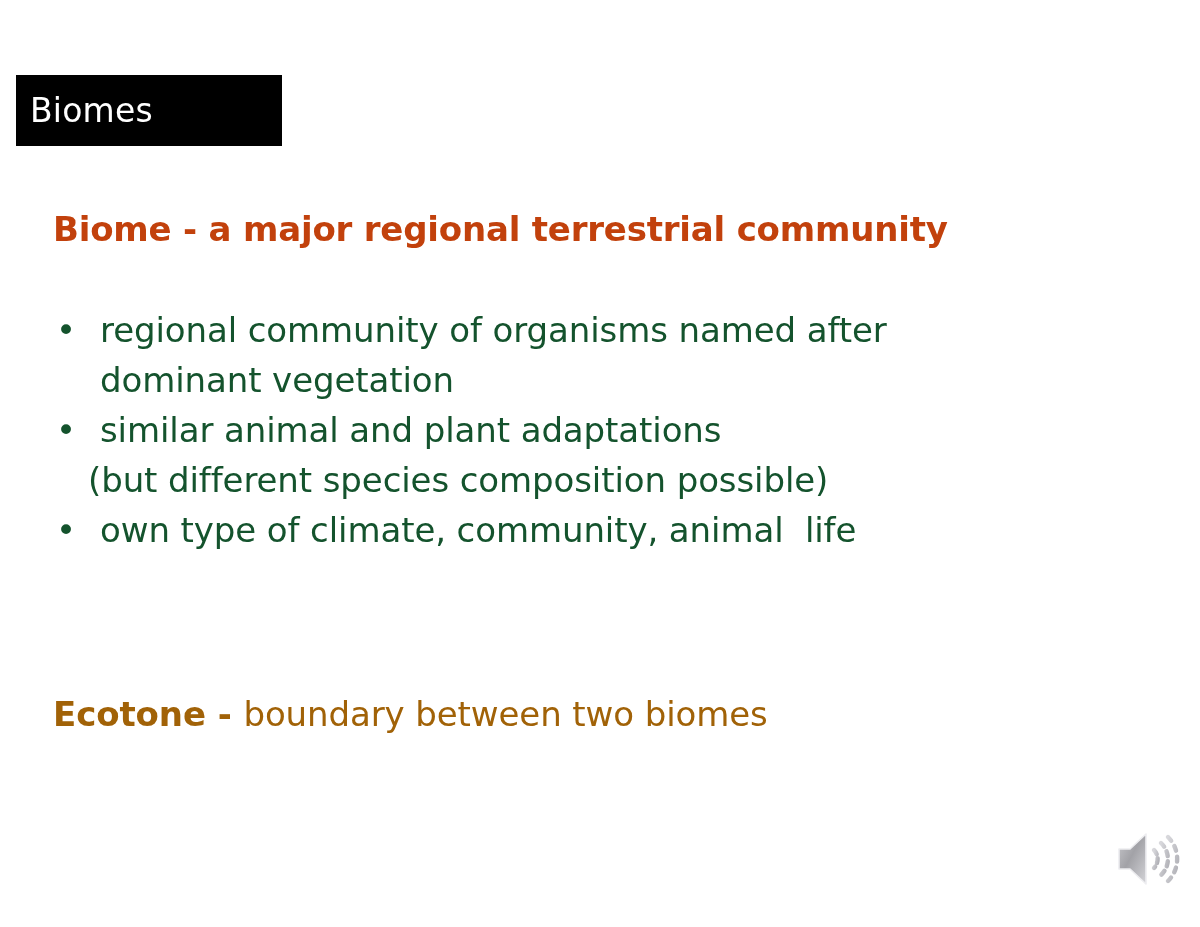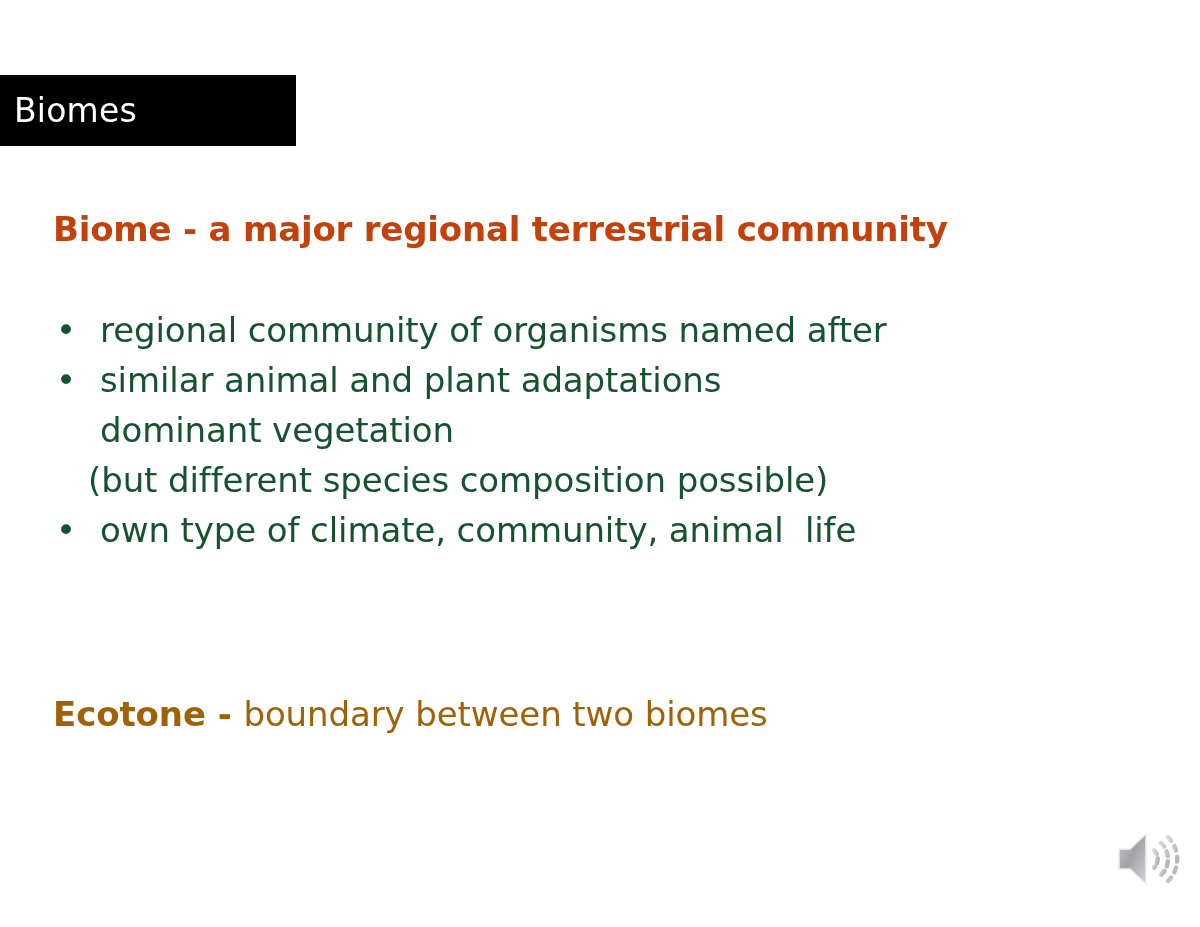--- a/index.html
+++ b/index.html
@@ -14,23 +14,23 @@
     position: relative;
     width: 1200px;
     height: 927px;
     background: #ffffff;
     overflow: hidden;
   }
 
   
   .title-bar {
     position: absolute;
-    left: 0;
+    left: 16px;
     top: 75px;
-    width: 296px;
+    width: 266px;
     height: 71px;
     background: #000000;
     display: flex;
     align-items: center;
   }
   .title-text {
     color: #ffffff;
     font-family: "DejaVu Sans", sans-serif;
     font-size: 33px;
     font-weight: 400;
@@ -115,23 +115,23 @@
     <span class="title-text">Biomes</span>
   </div>
 
   <div class="body-block">
 
     <div class="red-heading">Biome - a major regional terrestrial community</div>
 
     <div class="bullet-list">
 
       <div class="line bullet"><span class="bullet-glyph">•</span><span>regional community of organisms named after</span></div>
+      <div class="line cont-a">dominant vegetation</div>
+
       <div class="line bullet"><span class="bullet-glyph">•</span><span>similar animal and plant adaptations</span></div>
-
-      <div class="line cont-a">dominant vegetation</div>
       <div class="line cont-b">(but different species composition possible)</div>
 
       <div class="line bullet"><span class="bullet-glyph">•</span><span>own type of climate, community, animal  life</span></div>
 
     </div>
 
     <div class="ecotone"><span class="strong">Ecotone - </span><span>boundary between two biomes</span></div>
 
   </div>
 

